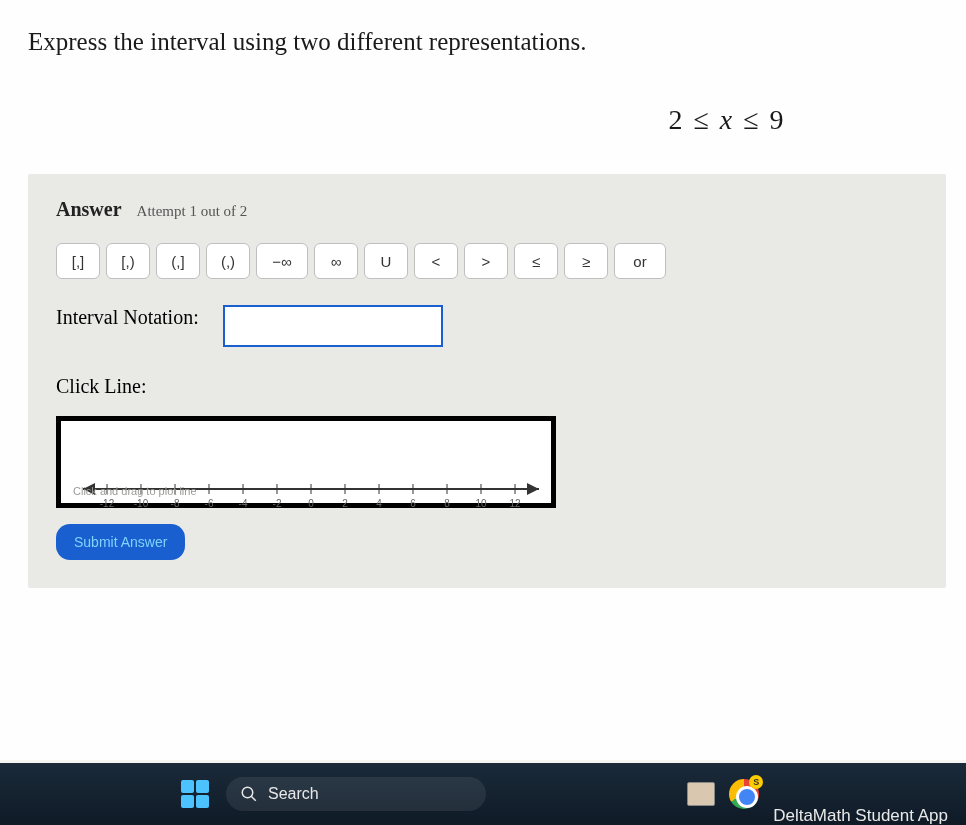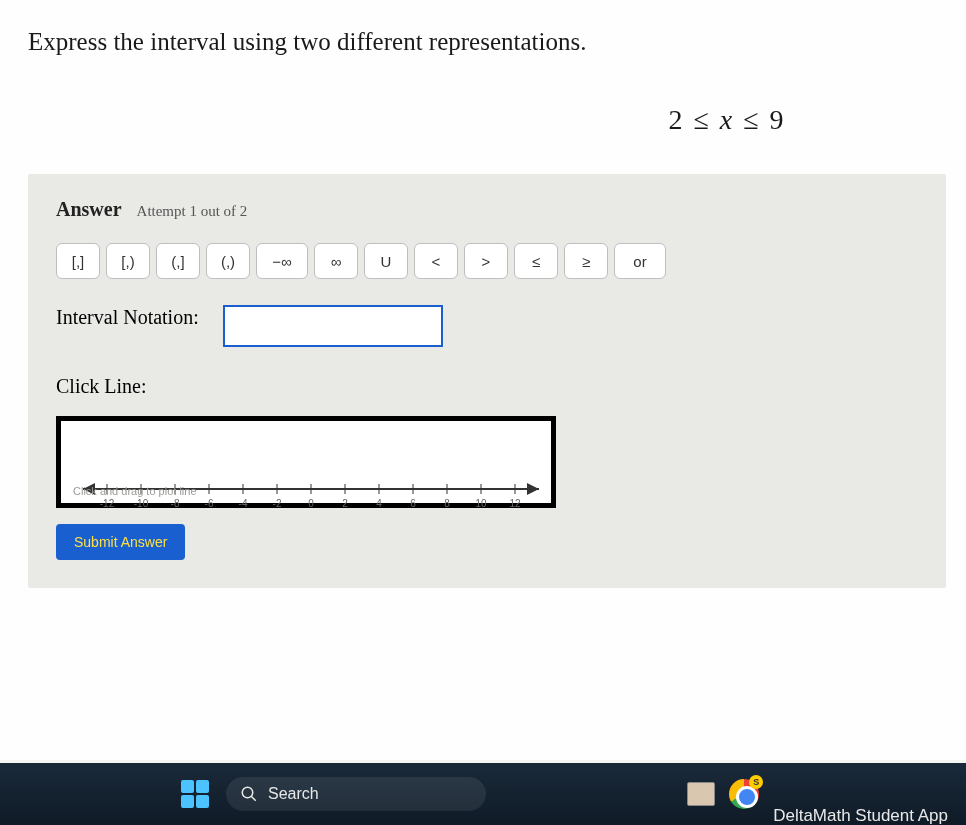--- a/index.html
+++ b/index.html
@@ -100,26 +100,26 @@
     position: absolute;
     bottom: 6px;
     left: 12px; right: 0;
     text-align: left;
     font-size: 11px;
     color: #9a9a96;
     font-family: Arial, sans-serif;
   }
   .submit-btn {
     background: #1a5fd0;
-    color: #fde047;
+    color: #7dd3fc;
     border: none;
     padding: 10px 18px;
     font-size: 14px;
     font-family: Arial, sans-serif;
-    border-radius: 4px;
+    border-radius: 14px;
     cursor: pointer;
   }
   .taskbar {
     position: absolute;
     left: 0; right: 0; bottom: 0;
     height: 62px;
     background: linear-gradient(180deg, #1a2a3a 0%, #0f1a26 100%);
     display: flex;
     align-items: center;
     padding: 0 18px;

